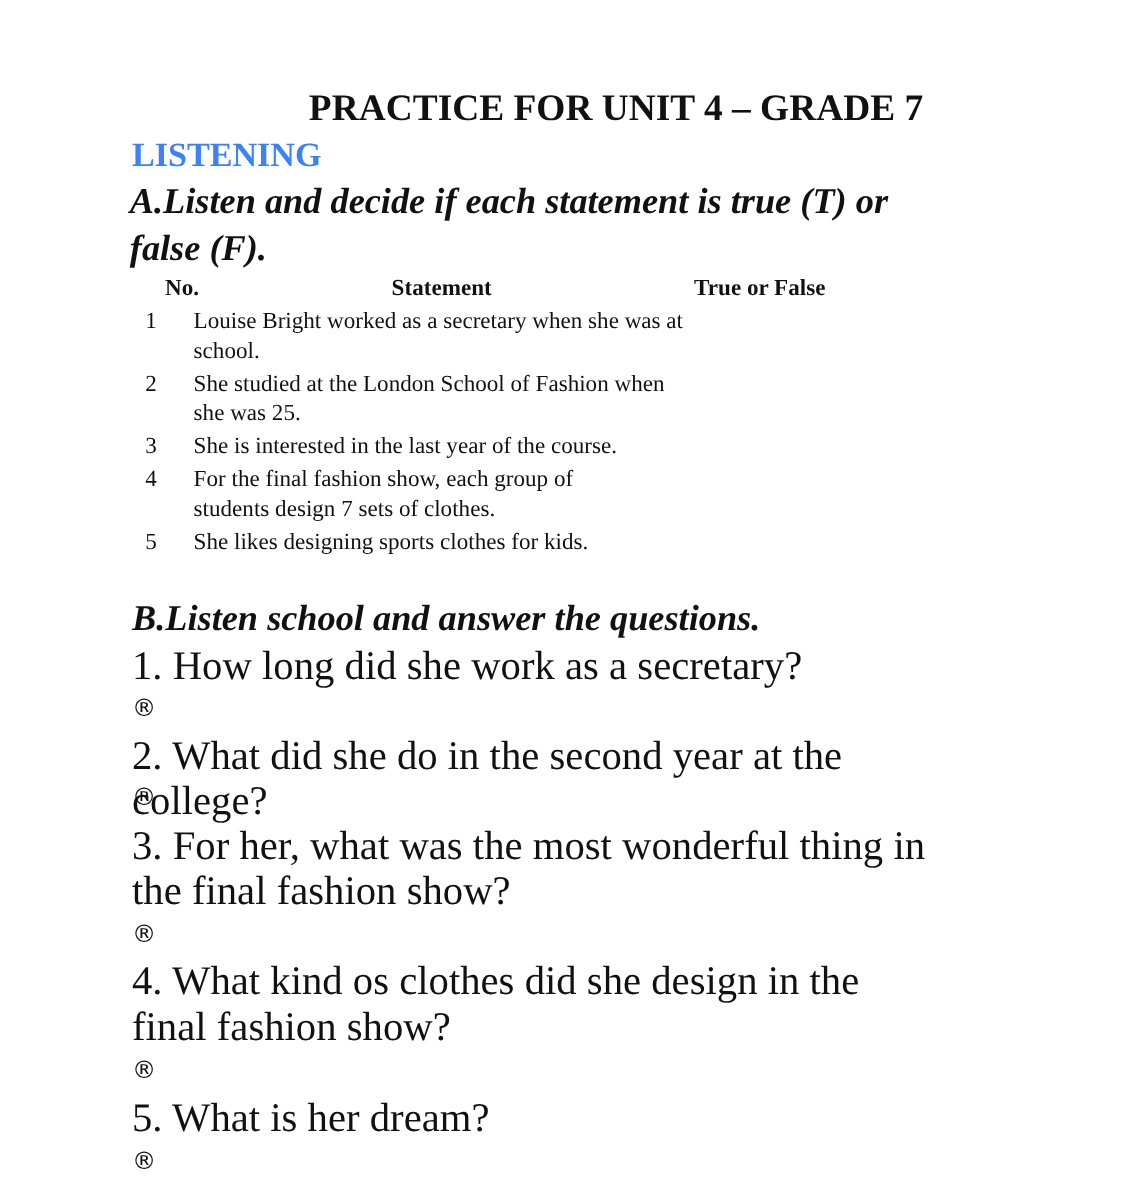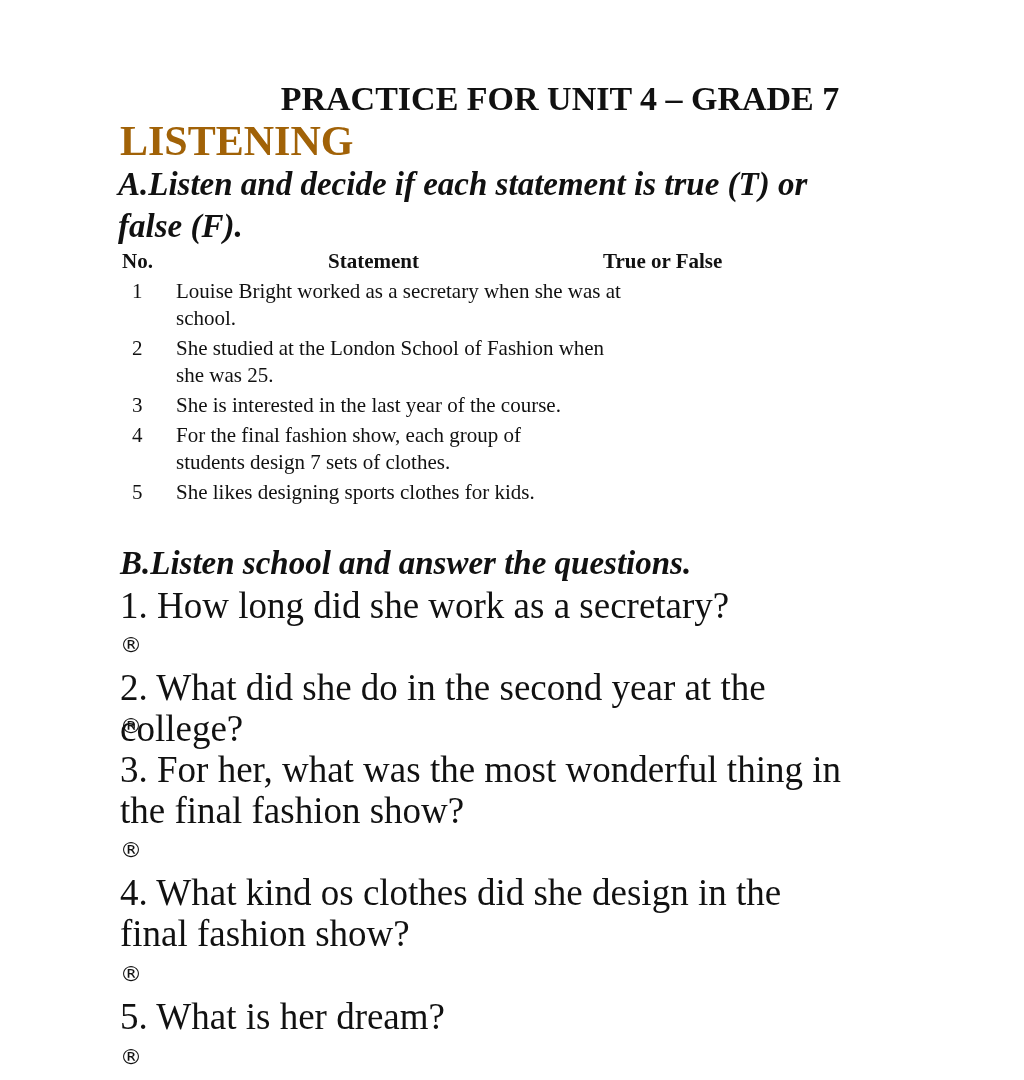--- a/index.html
+++ b/index.html
@@ -6,28 +6,28 @@
   body {
     width: 1024px; height: 1080px; position: relative; overflow: hidden;
     font-family: "Liberation Serif", "DejaVu Serif", serif; color: #111111;
   }
   .abs { position: absolute; white-space: nowrap; }
   .title {
     left: 0; width: 1024px; text-align: center; top: 79px;
     font-size: 34px; font-weight: bold; line-height: 40px; padding-left: 48px;
   }
   .listening {
-    left: 120px; top: 120px; font-size: 42px; font-weight: bold; line-height: 42px;
-    color: #a16207;
+    left: 120px; top: 120px; font-size: 31px; font-weight: bold; line-height: 42px;
+    color: #3b82f6;
   }
   .secA {
     left: 118px; top: 163px; width: 760px; white-space: normal;
     font-size: 33px; font-weight: bold; font-style: italic; line-height: 42px;
   }
-  .th { top: 248px; font-size: 21px; font-weight: bold; line-height: 26px; }
+  .th { top: 248px; font-size: 21px; font-weight: bold; line-height: 26px; margin-left: 28px; }
   .th-no { left: 122px; }
   .th-st { left: 328px; }
   .th-tf { left: 603px; }
   .row { left: 122px; width: 480px; font-size: 21px; line-height: 27px; }
   .row .num { position: absolute; left: 10px; top: 0; }
   .row .txt { position: absolute; left: 38px; top: 0; white-space: normal; width: 450px; margin-left: 16px; }
   .secB {
     left: 120px; top: 542px; font-size: 33px; font-weight: bold; font-style: italic; line-height: 42px;
   }
   .q { left: 120px; width: 760px; white-space: normal; font-size: 37px; line-height: 41px; }

